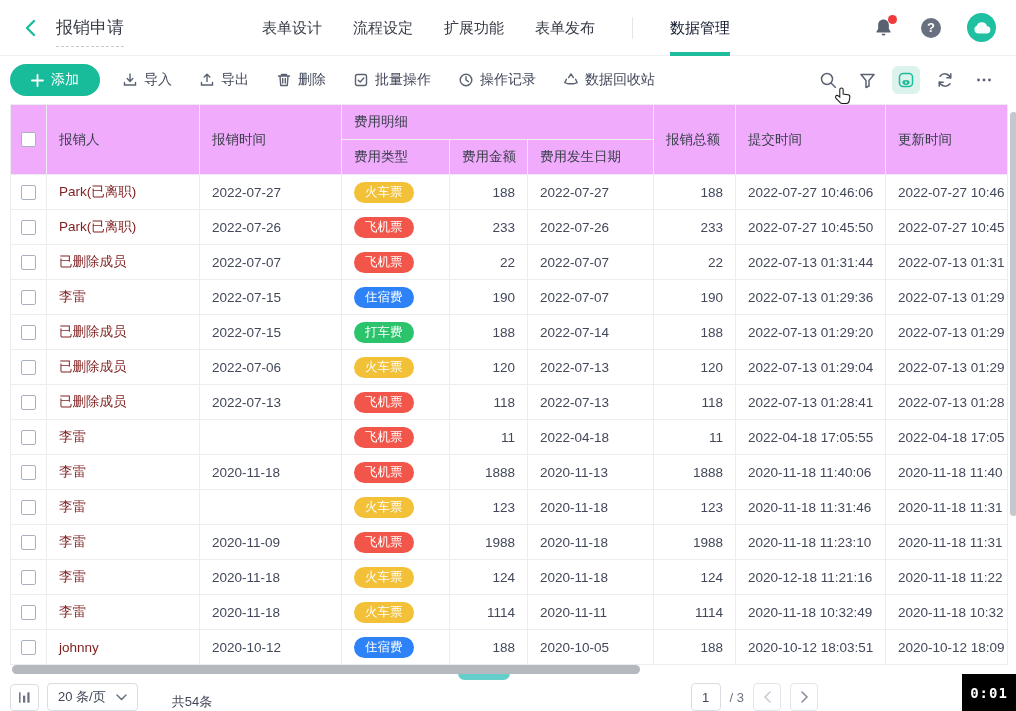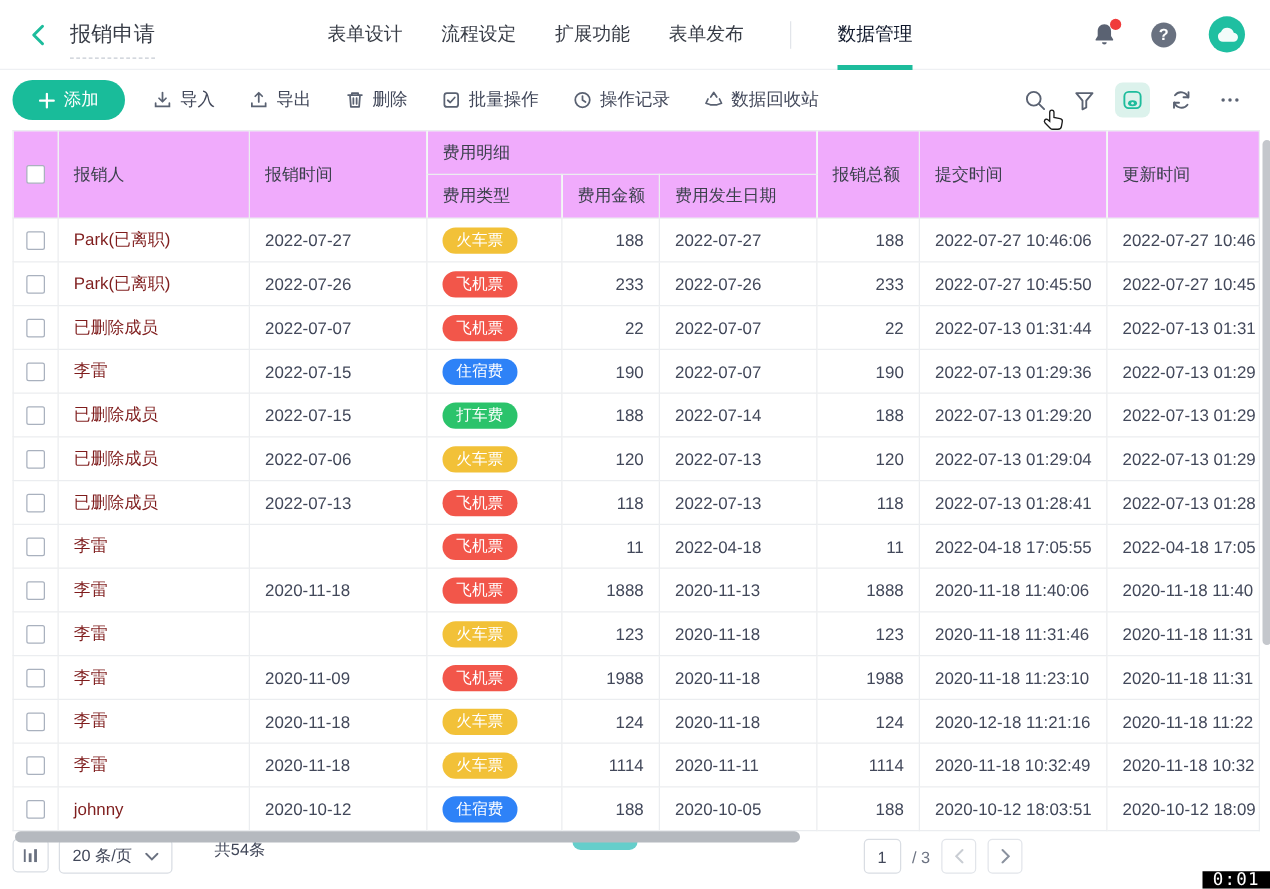--- a/index.html
+++ b/index.html
@@ -47,30 +47,30 @@
   .name-deleted { color:#7f1d1d; cursor:pointer; }
   .tag { display:inline-block; height:21px; line-height:21px; border-radius:11px; padding:0 11px; color:#fff; font-size:12.5px; }
 
   
   .vscroll { position:absolute; top:8px; right:-9px; width:7px; height:552px; }
   .vthumb { width:7px; height:404px; background:#C4C7CC; border-radius:4px; }
   .hthumb { position:absolute; left:2px; top:561px; width:628px; height:9px; background:#B5B9BF; border-radius:5px; z-index:3; }
   .partial-tag { position:absolute; left:448px; top:563px; width:52px; height:13px; border-radius:7px; background:#3FC2BE; opacity:.8; z-index:2; }
 
   
-  .footer { position:absolute; left:0; bottom:0; width:832px; height:40px; display:flex; align-items:flex-start; padding:0 10px; background:#fff; }
+  .footer { position:absolute; left:0; bottom:0; width:832px; height:40px; display:flex; align-items:flex-end; padding:0 10px; background:#fff; }
   .stats-btn { width:29px; height:27px; border:1px solid #D9DDE3; border-radius:4px; display:flex; align-items:center; justify-content:center; cursor:pointer; background:#fff; }
   .page-size { margin-left:8px; height:28px; min-width:88px; border:1px solid #D9DDE3; border-radius:4px; display:flex; align-items:center; justify-content:space-between; padding:0 10px; font-size:13px; color:#42485A; cursor:pointer; background:#fff; gap:10px; }
   .total-count { margin-left:34px; font-size:13px; color:#42485A; }
   .pager { margin-left:auto; display:flex; align-items:center; gap:9px; padding-right:4px; }
   .page-box { width:30px; height:28px; border:1px solid #D9DDE3; border-radius:4px; display:flex; align-items:center; justify-content:center; font-size:13px; background:#fff; }
   .page-total { font-size:13px; color:#6A7180; }
   .nav-box { width:28px; height:28px; border:1px solid #E2E5EA; border-radius:4px; display:flex; align-items:center; justify-content:center; cursor:pointer; background:#fff; }
 
-  .timer-overlay { position:absolute; right:0; bottom:0; width:54px; height:14px; background:#000; color:#fff; font-family:"DejaVu Sans Mono","Liberation Mono",monospace; font-size:14px; font-weight:normal; display:flex; align-items:center; justify-content:center; letter-spacing:1px; z-index:10; }
+  .timer-overlay { position:absolute; right:0; bottom:0; width:54px; height:37px; background:#000; color:#fff; font-family:"DejaVu Sans Mono","Liberation Mono",monospace; font-size:14px; font-weight:bold; display:flex; align-items:center; justify-content:center; letter-spacing:1px; z-index:10; }
   .cursor-hand { position:absolute; left:833px; top:87px; z-index:9; pointer-events:none; }
 </style>
 </head>
 <body>
 
 <header class="topbar">
   <span class="ic back-btn">
     <svg width="20" height="20" viewBox="0 0 20 20">
         <path d="M13 3 L6 10 L13 17" fill="none" stroke="#1DBC9C" stroke-width="2.4" stroke-linecap="round" stroke-linejoin="round"></path>
       </svg>

